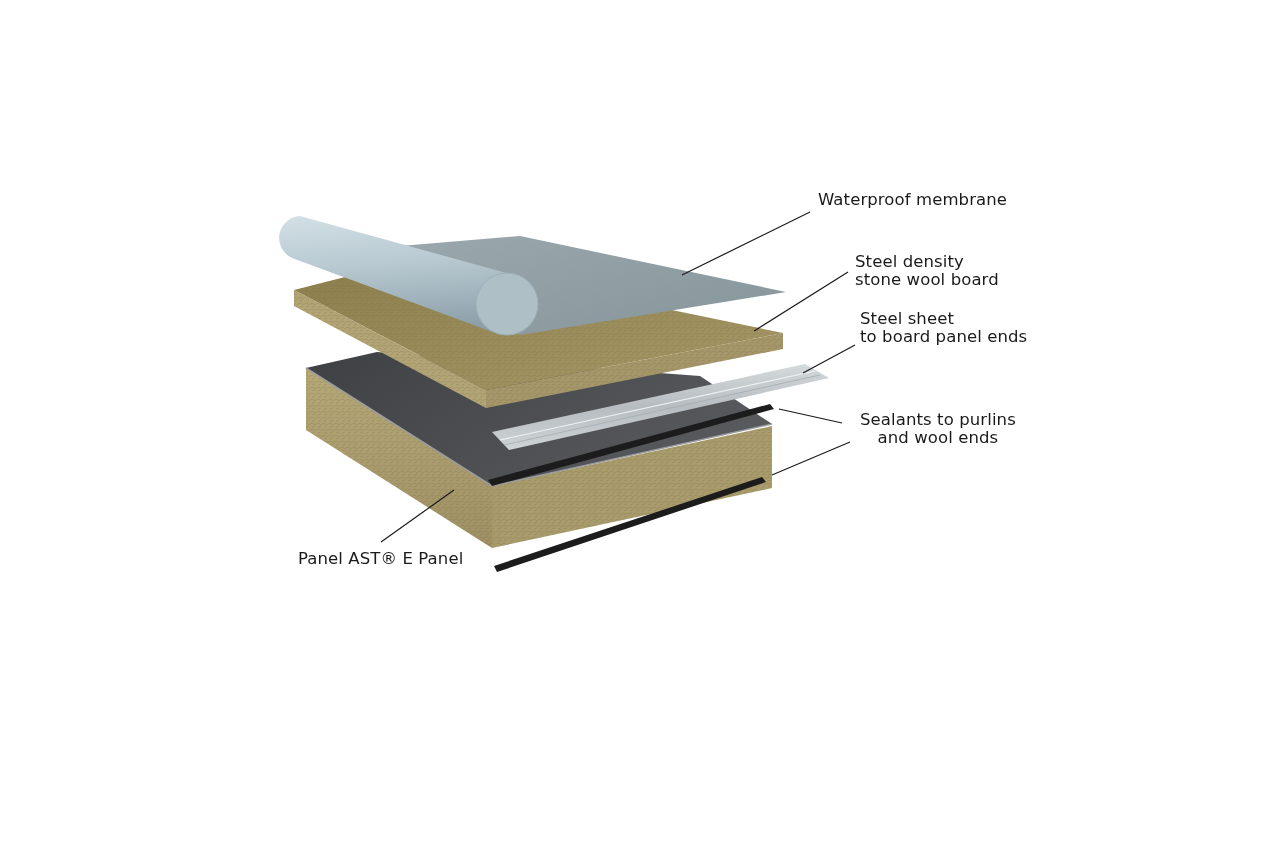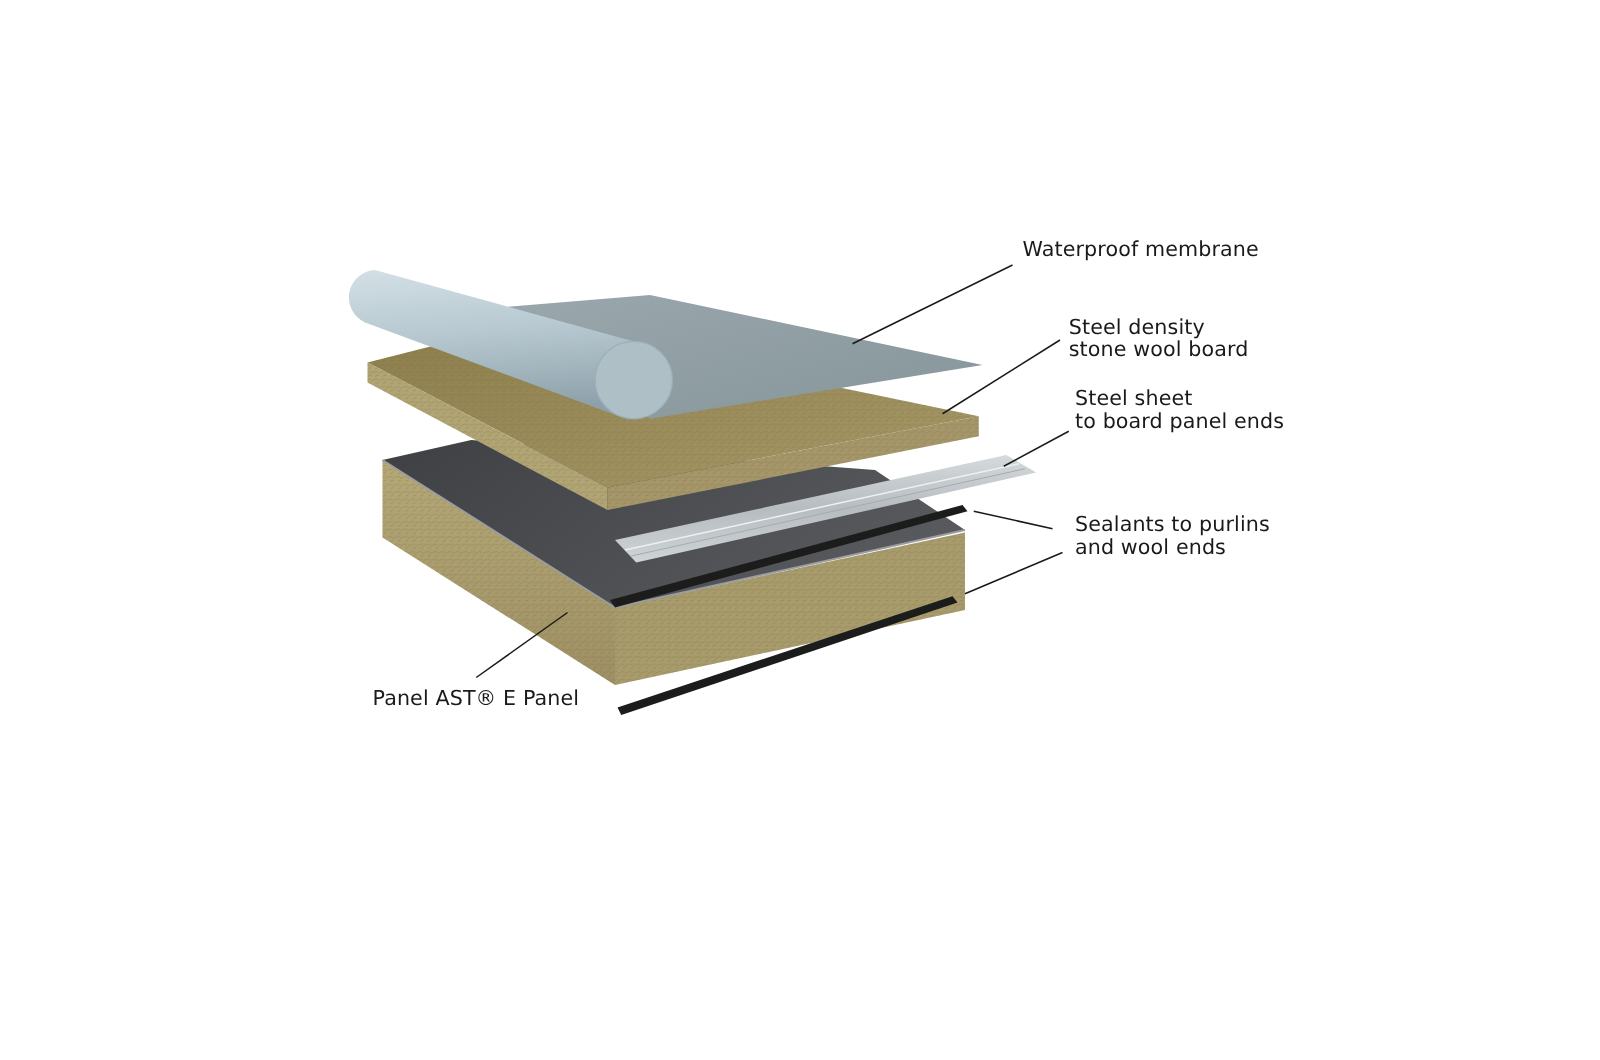--- a/index.html
+++ b/index.html
@@ -97,19 +97,19 @@
   <span>Waterproof membrane</span>
 </div>
 <div class="label" style="left:855px; top:253px;">
   <span>Steel density</span>
   <span>stone wool board</span>
 </div>
 <div class="label" style="left:860px; top:310px;">
   <span>Steel sheet</span>
   <span>to board panel ends</span>
 </div>
-<div class="label" style="left:860px; top:411px;">
+<div class="label" style="left:860px; top:411px;text-align:center;">
   <span>Sealants to purlins</span>
   <span>and wool ends</span>
 </div>
 <div class="label" style="left:298px; top:550px;">
   <span>Panel AST® E Panel</span>
 </div>
 
 </body></html>

